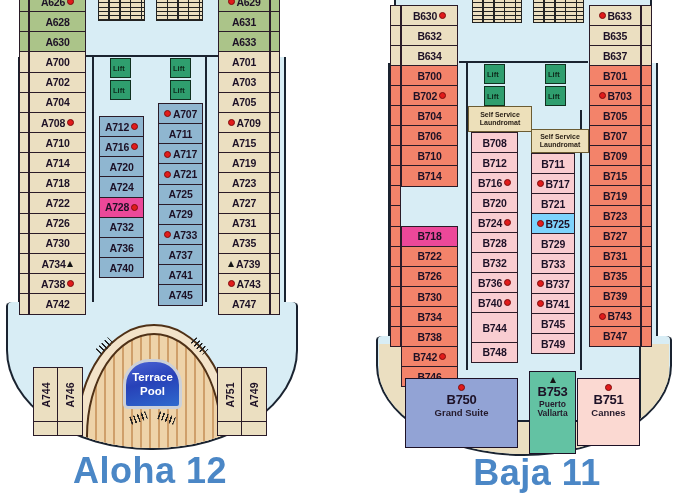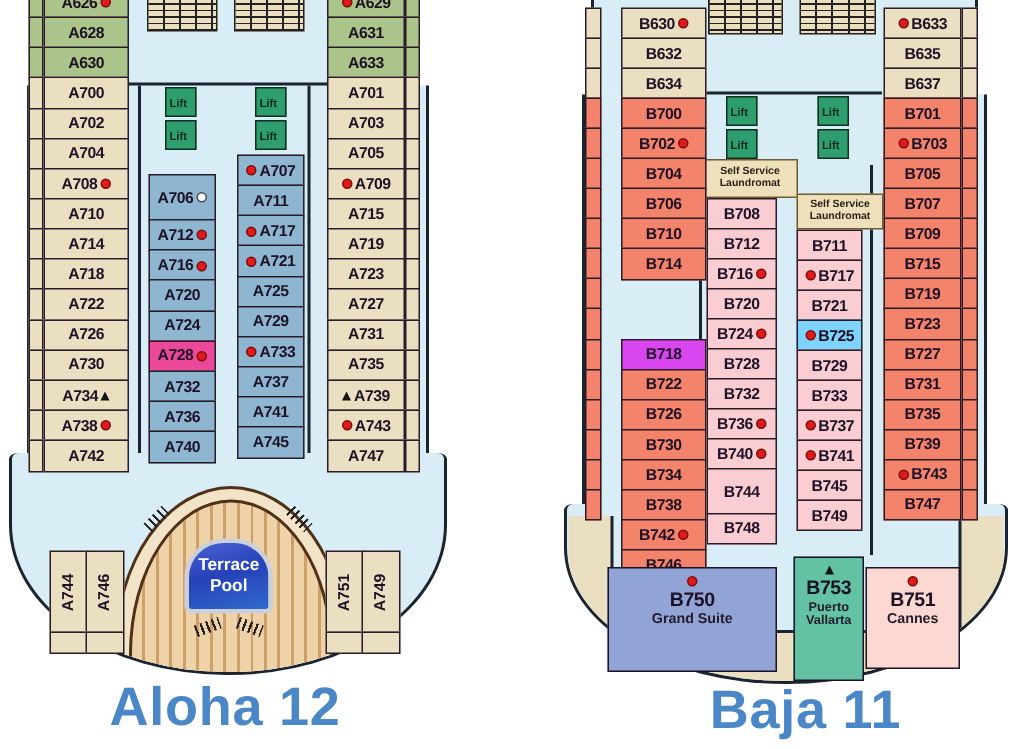--- a/index.html
+++ b/index.html
@@ -154,24 +154,20 @@
       </div>
       <div class="cabin" style="background: rgb(235, 223, 193); height: 21.45px;">
         <span>A738</span>
         <span class="dot"></span>
       </div>
       <div class="cabin" style="background: rgb(235, 223, 193); height: 21.45px;">
         <span>A742</span>
       </div>
     </div>
   <div class="col" id="d0-inner_left" style="left: 99px; top: 116px; width: 45px;">
-      <div class="cabin" style="background: rgb(143, 182, 208); height: 31.5px;">
-        <span>A706</span>
-        <span class="dot white"></span>
-      </div>
       <div class="cabin" style="background: rgb(143, 182, 208); height: 21.45px;">
         <span>A712</span>
         <span class="dot"></span>
       </div>
       <div class="cabin" style="background: rgb(143, 182, 208); height: 21.45px;">
         <span>A716</span>
         <span class="dot"></span>
       </div>
       <div class="cabin" style="background: rgb(143, 182, 208); height: 21.45px;">
         <span>A720</span>
@@ -366,21 +362,21 @@
       <div class="cabin" style="background: rgb(243, 131, 106); height: 21.35px;"></div>
       <div class="cabin" style="background: rgb(243, 131, 106); height: 21.35px;"></div>
       <div class="cabin" style="background: rgb(243, 131, 106); height: 21.35px;"></div>
       <div class="cabin" style="background: rgb(243, 131, 106); height: 21.35px;"></div>
       <div class="cabin" style="background: rgb(243, 131, 106); height: 21.35px;"></div>
       <div class="cabin" style="background: rgb(243, 131, 106); height: 21.35px;"></div>
       <div class="cabin" style="background: rgb(243, 131, 106); height: 21.35px;"></div>
       <div class="cabin" style="background: rgb(243, 131, 106); height: 21.35px;"></div>
       <div class="cabin" style="background: rgb(243, 131, 106); height: 21.35px;"></div>
     </div>
-  <div class="col" id="d1-outer_left" style="left: 414px; top: 5px; width: 57px;">
+  <div class="col" id="d1-outer_left" style="left: 401px; top: 5px; width: 57px;">
       <div class="cabin" style="background: rgb(235, 223, 193); height: 21.35px;">
         <span>B630</span>
         <span class="dot"></span>
       </div>
       <div class="cabin" style="background: rgb(235, 223, 193); height: 21.35px;">
         <span>B632</span>
       </div>
       <div class="cabin" style="background: rgb(235, 223, 193); height: 21.35px;">
         <span>B634</span>
       </div>
@@ -396,21 +392,21 @@
       </div>
       <div class="cabin" style="background: rgb(243, 131, 106); height: 21.35px;">
         <span>B706</span>
       </div>
       <div class="cabin" style="background: rgb(243, 131, 106); height: 21.35px;">
         <span>B710</span>
       </div>
       <div class="cabin" style="background: rgb(243, 131, 106); height: 21.35px;">
         <span>B714</span>
       </div>
-      <div class="cabin" style="background: #d946ef; height: 21.35px; margin-top: 39px;">
+      <div class="cabin" style="background: #ec4899; height: 21.35px; margin-top: 39px;">
         <span>B718</span>
       </div>
       <div class="cabin" style="background: rgb(243, 131, 106); height: 21.35px;">
         <span>B722</span>
       </div>
       <div class="cabin" style="background: rgb(243, 131, 106); height: 21.35px;">
         <span>B726</span>
       </div>
       <div class="cabin" style="background: rgb(243, 131, 106); height: 21.35px;">
         <span>B730</span>

